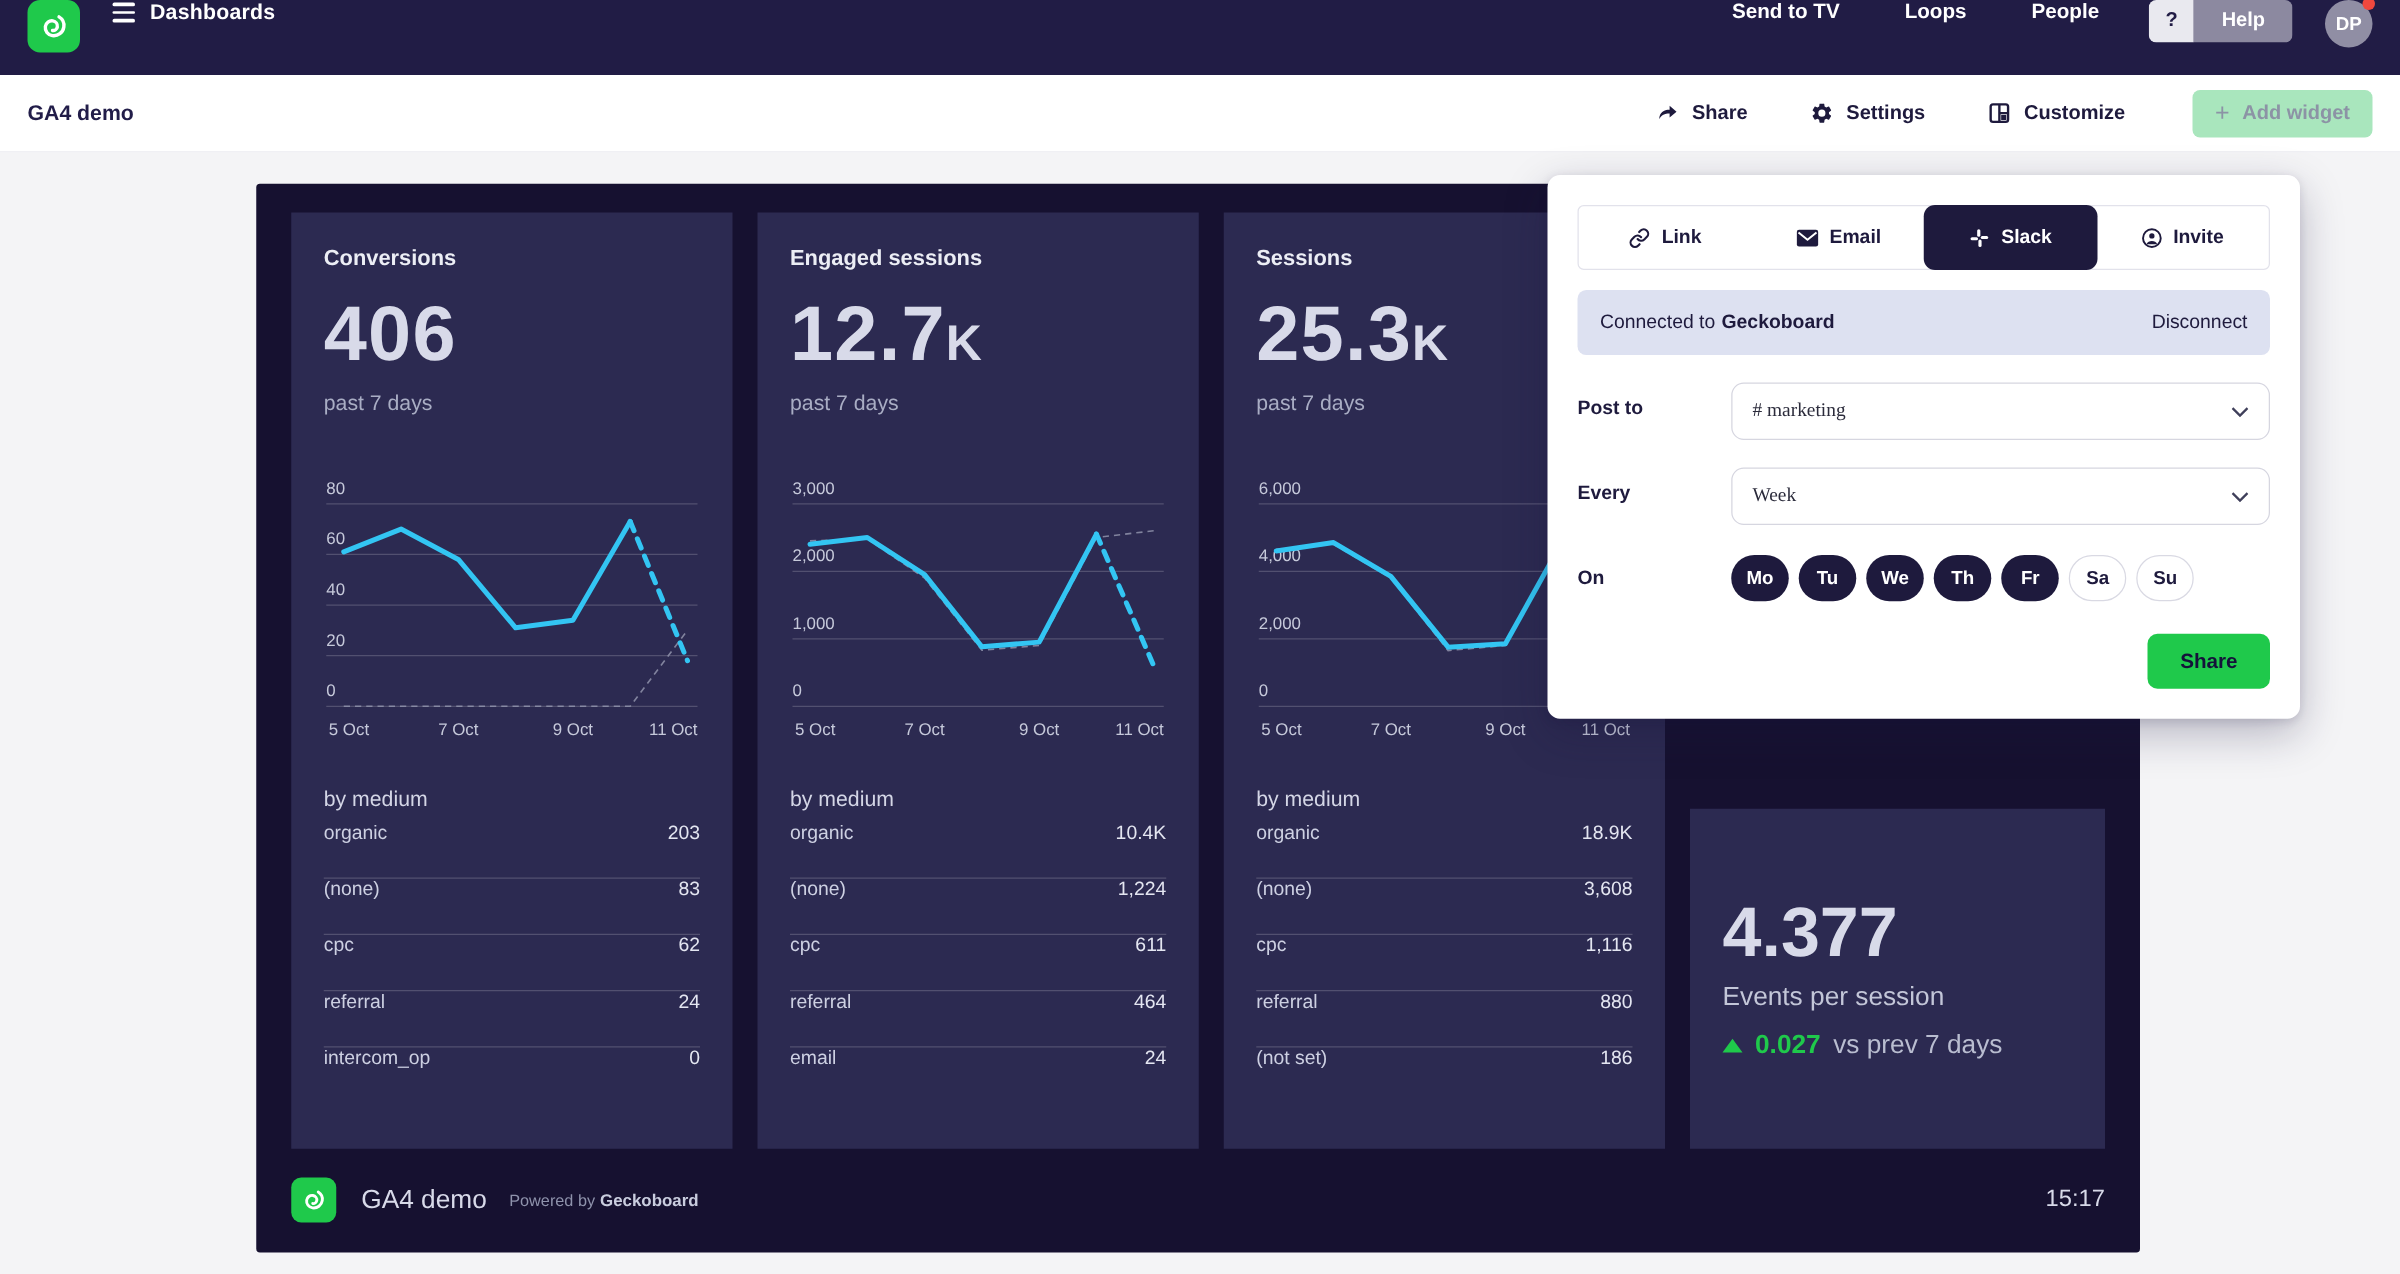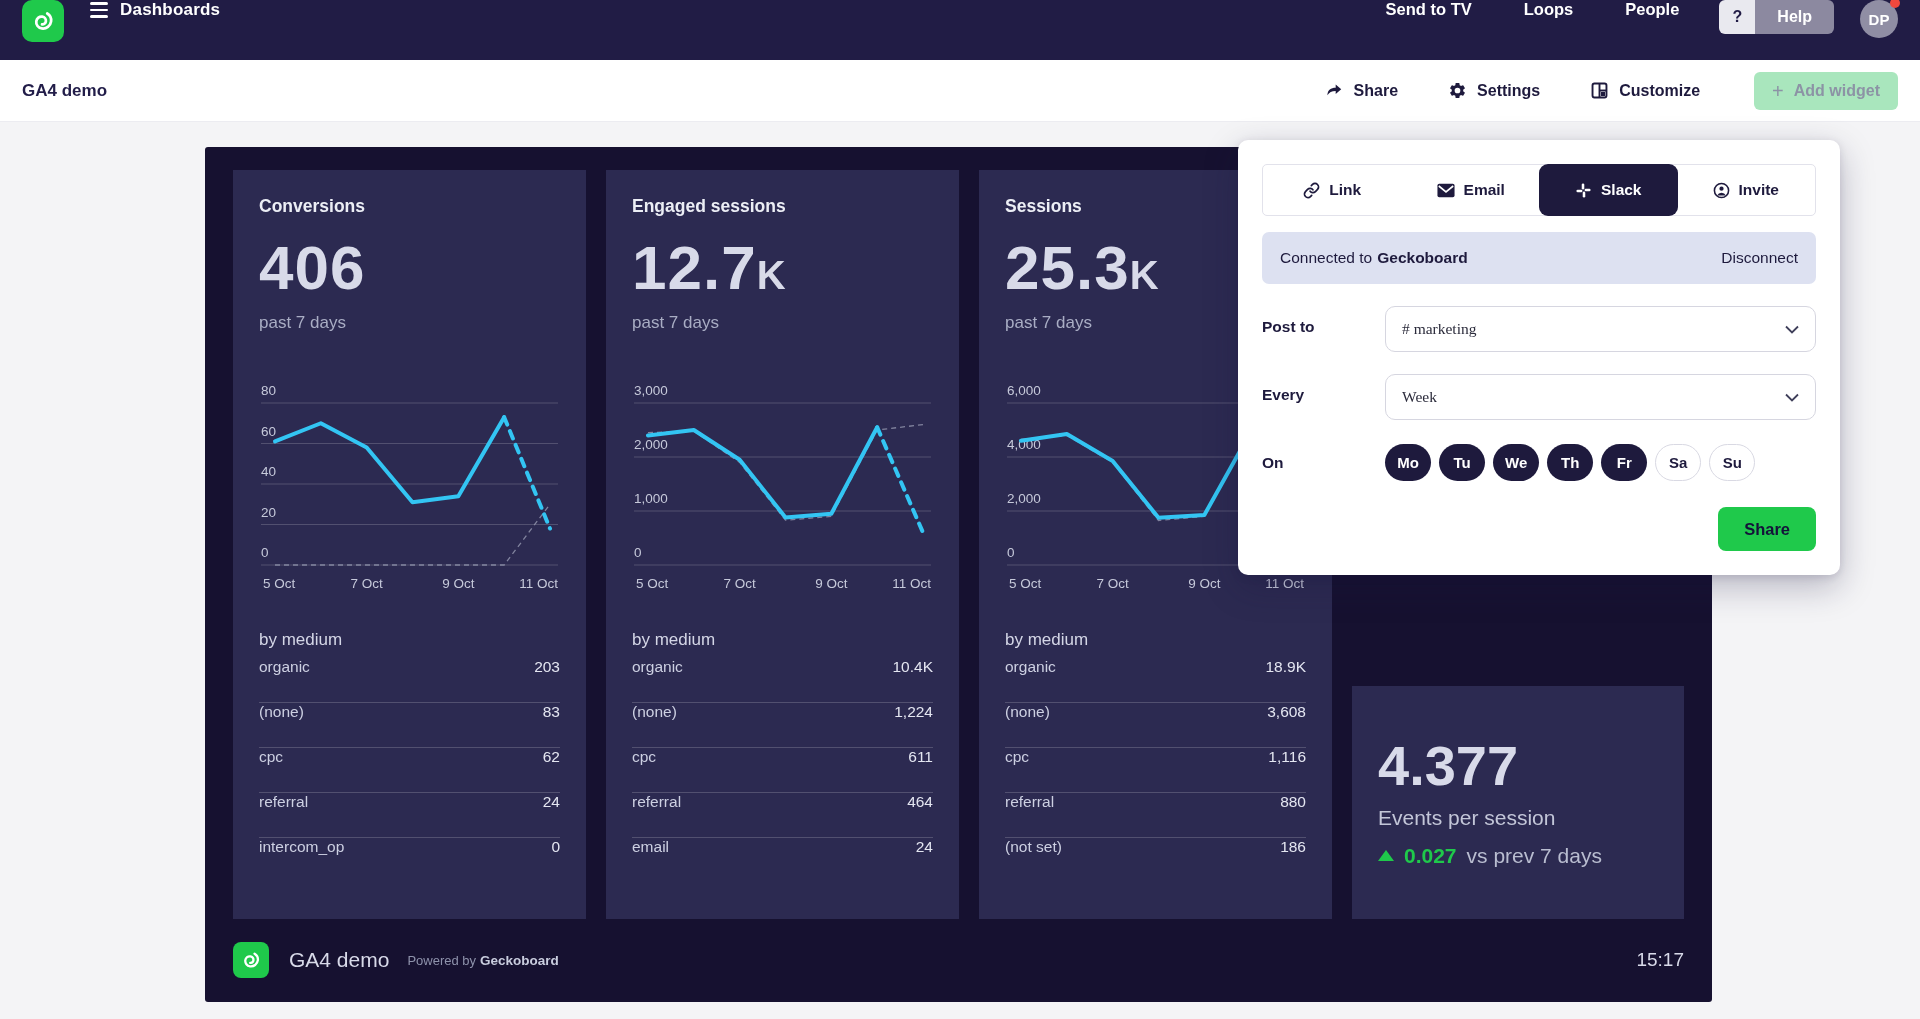--- a/index.html
+++ b/index.html
@@ -44,21 +44,21 @@
   .chart-wrap { margin-top:56px; }
   .chart-wrap svg { overflow:visible; display:block; }
   .breakdown-title { font-size:17px; color:#d4d6e6; margin-top:36px; }
   .brows { margin-top:8px; }
   .brow { height:45px; display:flex; justify-content:space-between; border-bottom:1px solid rgba(255,255,255,0.18); font-size:15.5px; }
   .brow:last-child { border-bottom:none; }
   .brow-l { color:#cdd0e2; }
   .brow-v { color:#e4e6f1; }
 
   .col4 { display:flex; flex-direction:column; justify-content:flex-end; height:749px; }
-  .events-card { height:233px; padding:26px 26px; display:flex; flex-direction:column; justify-content:center; }
+  .events-card { height:272px; padding:26px 26px; display:flex; flex-direction:column; justify-content:center; }
   .events-value { font-size:56px; font-weight:600; color:#d8dae9; line-height:1; }
   .events-label { font-size:21px; color:#c3c6d8; margin-top:12px; }
   .events-delta { display:flex; align-items:center; gap:10px; margin-top:14px; font-size:21px; }
   .tri-up { width:0; height:0; border-left:8px solid transparent; border-right:8px solid transparent; border-bottom:11px solid #1fc94b; display:inline-block; }
   .delta-val { color:#1fc94b; font-weight:700; }
   .delta-suffix { color:#b9bdd0; }
 
   .board-footer { display:flex; align-items:center; margin-top:12px; height:58px; }
   .footer-logo { width:36px; height:36px; border-radius:8px; background:#1fc94b; display:flex; align-items:center; justify-content:center; }
   .footer-title { font-size:21px; color:#d8dae9; margin-left:20px; }

